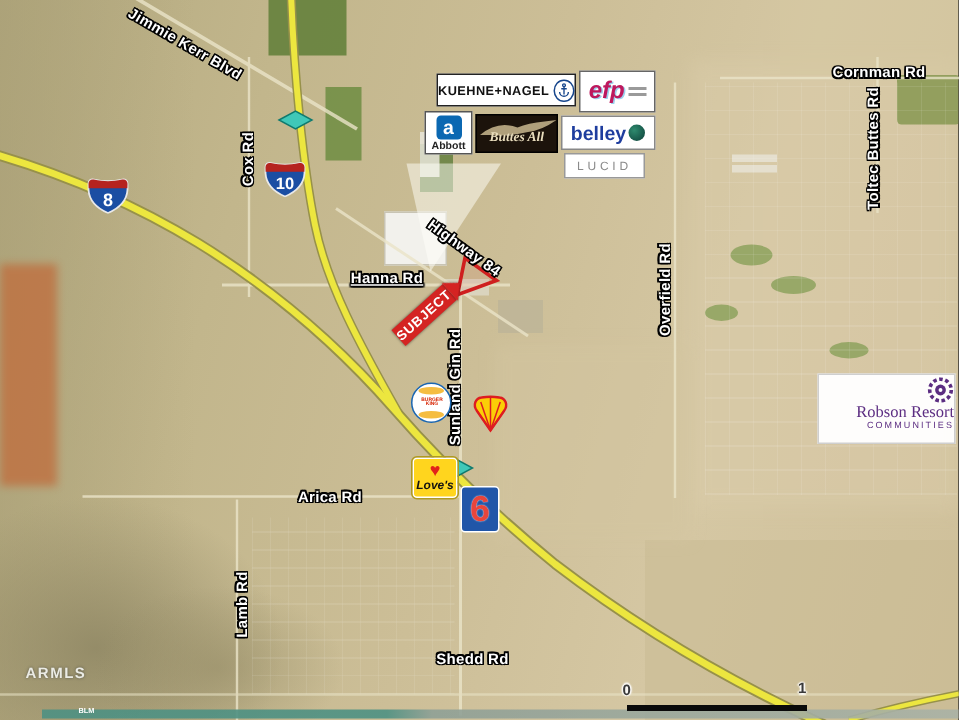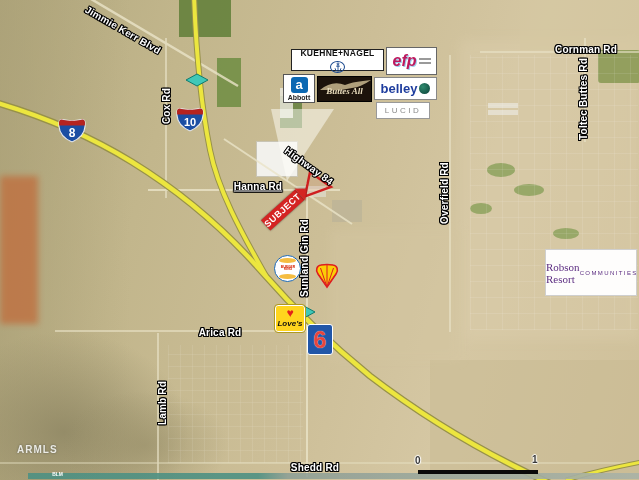--- a/index.html
+++ b/index.html
@@ -47,21 +47,21 @@
   #bk .bun{width:17px;height:5px;background:#f5bd41;border-radius:50%;}
   #bk .bk-t{font-weight:bold;color:#d62300;font-size:6px;line-height:.9;transform:scale(.55);white-space:nowrap;text-align:center;}
   
   #loves{background:#ffd51e;border:1.5px solid #fff;outline:1px solid #b09a20;border-radius:3px;display:flex;flex-direction:column;align-items:center;justify-content:center;}
   #loves .lv-h{color:#e2231a;font-size:12px;line-height:.8;}
   #loves .lv-t{font-weight:bold;font-style:italic;font-size:8px;color:#111;}
   
   #m6{background:#2156a8;border-radius:3px;border:1px solid #fff;display:flex;align-items:center;justify-content:center;}
   #m6 .six{color:#e8453c;font-weight:bold;font-size:24px;line-height:1;text-shadow:0 0 1px #fff;}
   
-  #robson{background:rgba(255,255,255,.96);border:1px solid #cfcfcf;display:flex;flex-direction:row;align-items:center;justify-content:flex-start;padding-top:1px;}
+  #robson{background:rgba(255,255,255,.96);border:1px solid #cfcfcf;display:flex;flex-direction:column;align-items:flex-end;justify-content:flex-start;padding-top:1px;}
   #robson .rb-name{font-family:"Liberation Serif",serif;font-size:11px;color:#5c2d82;line-height:1.1;}
   #robson .rb-sub{font-size:6px;letter-spacing:1.4px;color:#5c2d82;}
   
   #subject{position:absolute;left:259px;top:201px;width:52px;height:14px;z-index:41;display:flex;align-items:center;transform:rotate(-42deg);}
   #subject .shaft{flex:1;height:14px;background:#d42422;color:#fff;font-weight:bold;font-size:9px;letter-spacing:.5px;display:flex;align-items:center;justify-content:center;box-shadow:0 0 2px rgba(0,0,0,.6);}
   #subject .head{width:0;height:0;border-top:8px solid transparent;border-bottom:8px solid transparent;border-left:9px solid #d42422;filter:drop-shadow(0 0 1px rgba(0,0,0,.5));}
   
   #armls{position:absolute;left:17px;top:444px;z-index:50;font-size:10px;font-weight:600;color:#ebebe4;letter-spacing:1px;text-shadow:0 0 2px #55554a;}
   #bottomstrip{position:absolute;left:28px;top:473px;width:611px;height:6px;z-index:48;background:linear-gradient(90deg,#4e9183 0 230px,#8fa096 260px,#aab2a6 100%);opacity:.9;}
   #blm{position:absolute;left:50px;top:471px;z-index:49;font-size:7px;color:#fff;transform:scale(.7);font-weight:bold;}
@@ -139,38 +139,38 @@
   <span class="lbl rot30" style="left:123px;top:30px;">Jimmie Kerr Blvd</span>
   <span class="lbl rotv" style="left:166px;top:106px;">Cox Rd</span>
   <span class="lbl" style="left:586px;top:49px;">Cornman Rd</span>
   <span class="lbl rotv" style="left:583px;top:99px;">Toltec Buttes Rd</span>
   <span class="lbl rot36" style="left:309px;top:166px;">Highway 84</span>
   <span class="lbl" style="left:258px;top:186px;text-decoration:underline;">Hanna Rd</span>
   <span class="lbl rotv" style="left:444px;top:193px;">Overfield Rd</span>
   <span class="lbl rotv" style="left:304px;top:258px;">Sunland Gin Rd</span>
   <span class="lbl" style="left:220px;top:332px;">Arica Rd</span>
   <span class="lbl rotv" style="left:162px;top:403px;">Lamb Rd</span>
-  <span class="lbl" style="left:315px;top:467px;">Shedd Rd</span>
+  <span class="lbl" style="left:315px;top:440px;">Shedd Rd</span>
 
   <div class="shield" style="left:72px;top:130px;">
     <svg width="30" height="25" viewBox="0 0 30 25">
       <path d="M15 24.5 C8 21.5 2.5 17 2 9 L2 5 C2 3 3.5 1.8 5.5 2.2 C9 3 12 3.3 15 3.3 C18 3.3 21 3 24.5 2.2 C26.5 1.8 28 3 28 5 L28 9 C27.5 17 22 21.5 15 24.5 Z" fill="#1b4ea3" stroke="#e8e8e8" stroke-width="1.2"></path>
       <path d="M2.1 8 L27.9 8 L28 5 C28 3 26.5 1.8 24.5 2.2 C21 3 18 3.3 15 3.3 C12 3.3 9 3 5.5 2.2 C3.5 1.8 2 3 2 5 Z" fill="#b5231f"></path>
       <text x="15" y="19.5" text-anchor="middle" font-size="12" font-weight="bold" fill="#fff">8</text>
     </svg>
   </div>
   <div class="shield" style="left:190px;top:119px;">
     <svg width="30" height="25" viewBox="0 0 30 25">
       <path d="M15 24.5 C8 21.5 2.5 17 2 9 L2 5 C2 3 3.5 1.8 5.5 2.2 C9 3 12 3.3 15 3.3 C18 3.3 21 3 24.5 2.2 C26.5 1.8 28 3 28 5 L28 9 C27.5 17 22 21.5 15 24.5 Z" fill="#1b4ea3" stroke="#e8e8e8" stroke-width="1.2"></path>
       <path d="M2.1 8 L27.9 8 L28 5 C28 3 26.5 1.8 24.5 2.2 C21 3 18 3.3 15 3.3 C12 3.3 9 3 5.5 2.2 C3.5 1.8 2 3 2 5 Z" fill="#b5231f"></path>
       <text x="15" y="19.5" text-anchor="middle" font-size="11" font-weight="bold" fill="#fff">10</text>
     </svg>
   </div>
 
-  <div id="kn" class="logo whitebox" style="left:291px;top:49px;width:93px;height:22px;flex-direction:column;">
+  <div id="kn" class="logo whitebox" style="left:291px;top:49px;width:93px;height:22px;">
     <span class="kn-txt">KUEHNE+NAGEL</span>
     <span class="kn-circ">
       <svg viewBox="0 0 12 12" width="10" height="10">
           <g stroke="#17468c" stroke-width="1.1" fill="none">
             <circle cx="6" cy="2.2" r="1.1"></circle>
             <line x1="6" y1="3.3" x2="6" y2="9.5"></line>
             <line x1="3.8" y1="5" x2="8.2" y2="5"></line>
             <path d="M2.5 7.5 A 3.5 3.5 0 0 0 9.5 7.5"></path>
           </g>
         </svg>

